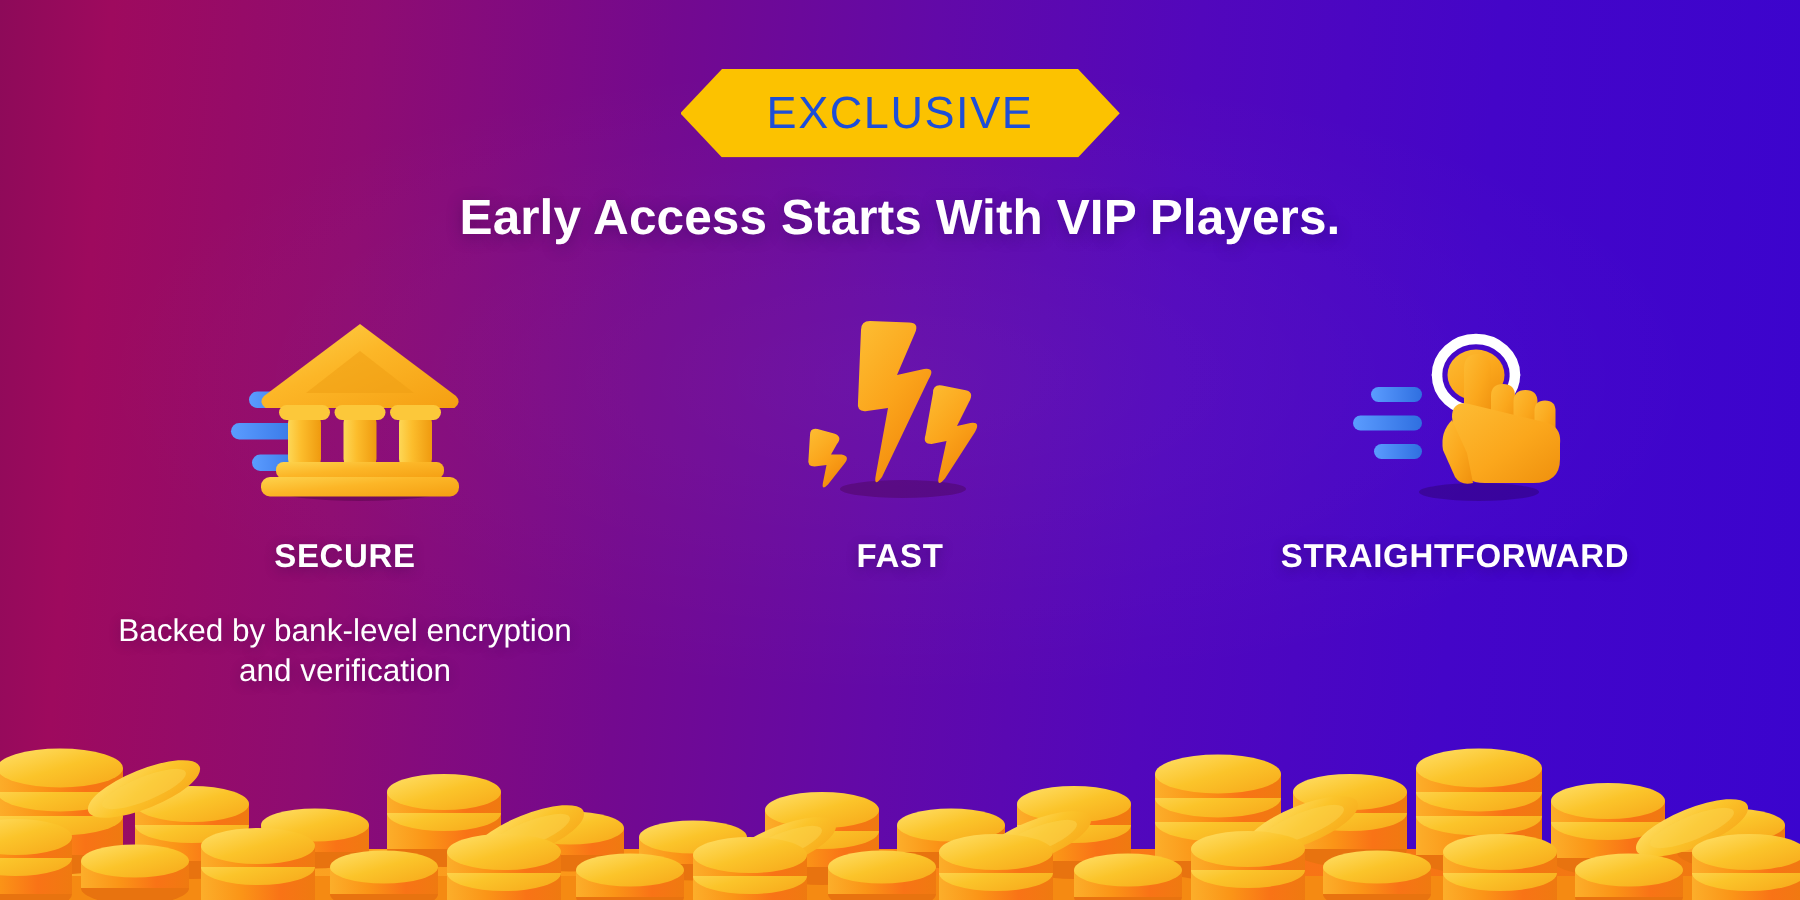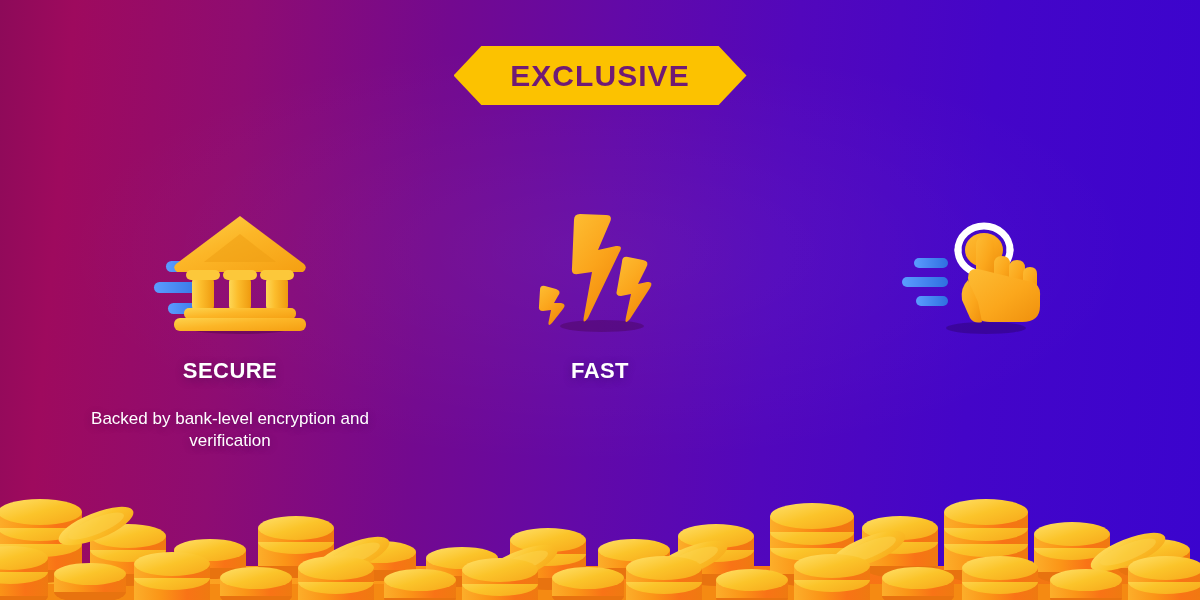--- a/index.html
+++ b/index.html
@@ -52,23 +52,23 @@
     display: flex;
     align-items: center;
     justify-content: center;
     background: #fcc200;
     -webkit-clip-path: polygon(0% 50%, 9.5% 0%, 90.5% 0%, 100% 50%, 90.5% 100%, 9.5% 100%);
     clip-path: polygon(0% 50%, 9.5% 0%, 90.5% 0%, 100% 50%, 90.5% 100%, 9.5% 100%);
     filter: drop-shadow(0 4px 6px rgba(40,0,60,0.40));
   }
   .badge-text {
     font-size: 30px;
-    font-weight: bold;
+    font-weight: normal;
     letter-spacing: 0.035em;
-    color: #701a75;
+    color: #1d4ed8;
     line-height: 1;
     white-space: nowrap;
   }
 
   
   .headline {
     position: absolute;
     left: 0; right: 0;
     top: 126px;
     text-align: center;
@@ -105,21 +105,21 @@
   .feature-title {
     margin-top: 22px;
     font-size: 22px;
     font-weight: bold;
     color: #ffffff;
     letter-spacing: 0.02em;
     text-shadow: 0 2px 8px rgba(30,0,60,0.35);
   }
   .feature-desc {
     margin-top: 24px;
-    font-size: 17px;
+    font-size: 21px;
     line-height: 1.28;
     color: #ffffff;
     text-shadow: 0 2px 8px rgba(30,0,60,0.30);
     max-width: 320px;
   }
 
   
   .coins {
     position: absolute;
     left: 0;
@@ -134,20 +134,21 @@
 <div class="banner">
 
   <div class="bg-glow"></div>
 
   <div class="badge-wrap">
     <div class="badge">
       <span class="badge-text">EXCLUSIVE</span>
     </div>
   </div>
 
+  <div class="headline">Early Access Starts With VIP Players.</div>
 
   <div class="features">
 
     <div class="feature">
       <div class="feature-icon">
         <svg width="172" height="130" viewBox="0 0 172 130" aria-hidden="true">
           <defs>
             <linearGradient id="goldA" x1="0" y1="0" x2="1" y2="1">
               <stop offset="0%" stop-color="#fdd34d"></stop>
               <stop offset="45%" stop-color="#fcb627"></stop>
@@ -245,20 +246,21 @@
 
           <path d="M104 58 Q104 50 112 50 Q120 50 120 58 L120 80 L104 80 Z" fill="url(#handG)"></path>
           <path d="M119 62 Q119 54 127 54 Q135 54 135 62 L135 84 L119 84 Z" fill="url(#handG)"></path>
           <path d="M133 68 Q133 61 140 61 Q147 61 147 68 L147 88 L133 88 Z" fill="url(#handG)"></path>
 
           <path d="M78 72 Q78 62 88 63 L142 76 Q151 79 150 90 L150 100 Q150 116 132 116 L100 116 Q86 116 82 104 Z" fill="url(#handG)"></path>
 
           <path d="M78 74 Q70 82 72 94 L80 112 Q84 118 92 116 L88 96 Z" fill="url(#handG)"></path>
         </svg>
       </div>
+      <div class="feature-title">STRAIGHTFORWARD</div>
     </div>
 
   </div>
 
   <div class="coins">
     <svg width="1200" height="120" viewBox="0 0 1200 120" preserveAspectRatio="none" aria-hidden="true">
       <defs>
         <linearGradient id="coinBody" x1="0" y1="0" x2="1" y2="0">
           <stop offset="0%" stop-color="#fcae2a"></stop>
           <stop offset="35%" stop-color="#fb9517"></stop>

